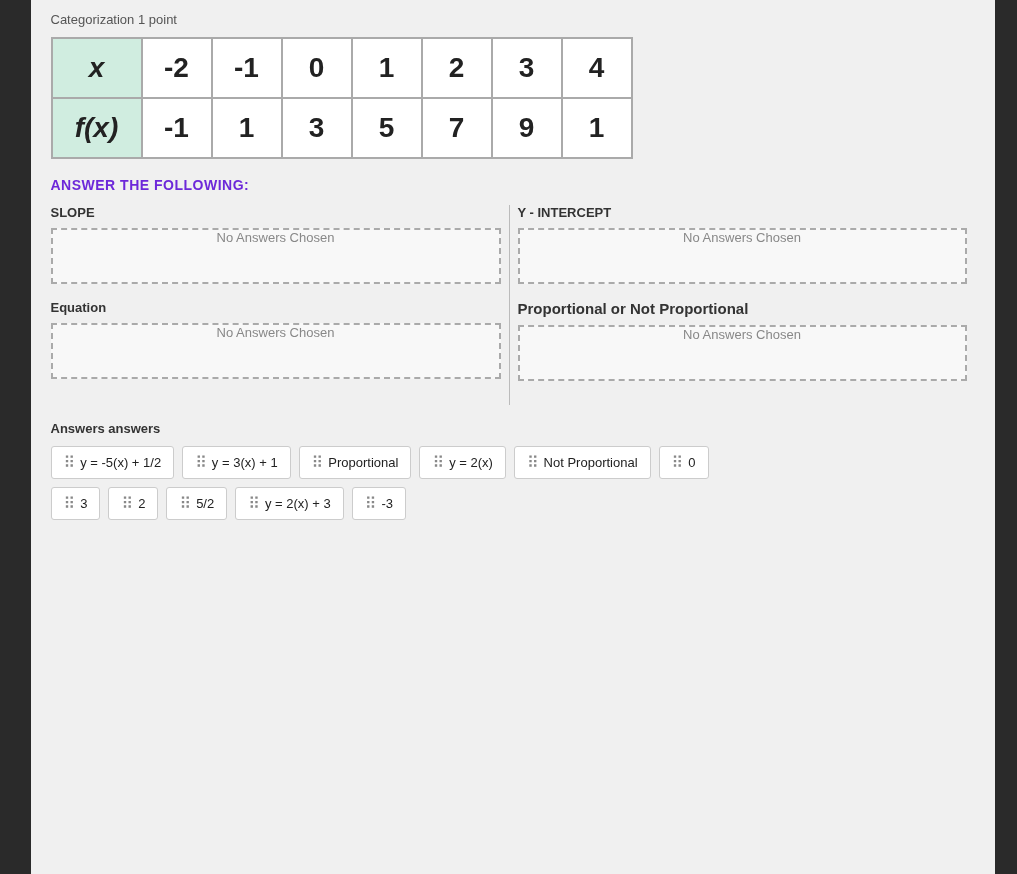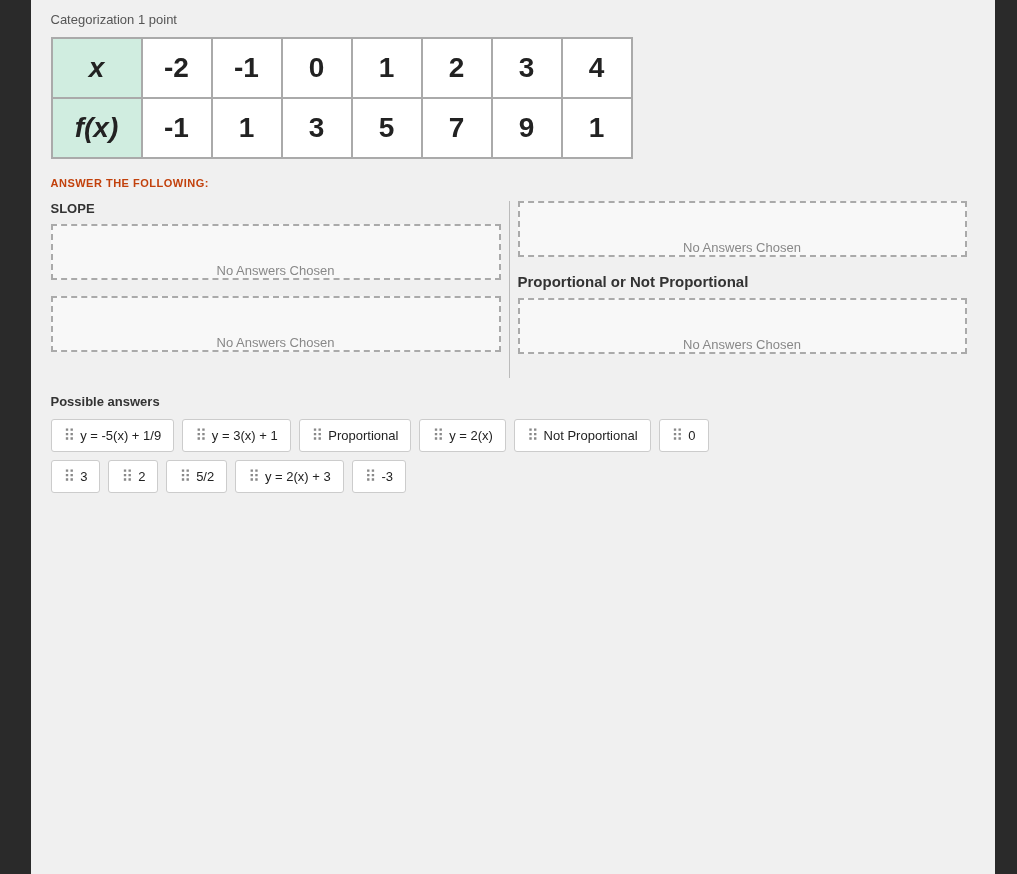--- a/index.html
+++ b/index.html
@@ -46,23 +46,23 @@
     .function-table td.label-cell {
       background: #d0ede0;
       width: 90px;
     }
     .function-table td.value-cell {
       background: #ffffff;
     }
 
     
     .answer-section-title {
-      font-size: 11px;
-      font-weight: bold;
-      color: #c2410c;
+      font-size: 14px;
+      font-weight: bold;
+      color: #6d28d9;
       margin-bottom: 12px;
       letter-spacing: 0.5px;
     }
     .answer-grid {
       display: grid;
       grid-template-columns: 1fr 1fr;
       gap: 0;
       margin-bottom: 16px;
     }
     .answer-col {
@@ -76,21 +76,21 @@
       font-size: 13px;
       font-weight: bold;
       color: #333;
       margin-bottom: 8px;
     }
     .drop-zone {
       border: 2px dashed #aaa;
       background: #f8f8f8;
       min-height: 56px;
       display: flex;
-      align-items: flex-end;
+      align-items: flex-start;
       justify-content: center;
       margin-bottom: 16px;
     }
     .drop-zone-text {
       font-size: 13px;
       color: #888;
     }
     .proportional-label {
       font-size: 15px;
       font-weight: bold;
@@ -166,43 +166,45 @@
   <div class="answer-section-title">ANSWER THE FOLLOWING:</div>
 
   <div class="answer-grid">
 
     <div class="answer-col">
       <div class="section-label">SLOPE</div>
       <div class="drop-zone">
         <span class="drop-zone-text">No Answers Chosen</span>
       </div>
 
+      <div class="section-label">Equation</div>
       <div class="drop-zone">
         <span class="drop-zone-text">No Answers Chosen</span>
       </div>
     </div>
 
     <div class="answer-col-right">
+      <div class="section-label">Y - INTERCEPT</div>
       <div class="drop-zone">
         <span class="drop-zone-text">No Answers Chosen</span>
       </div>
 
       <div class="proportional-label">Proportional or Not Proportional</div>
       <div class="drop-zone">
         <span class="drop-zone-text">No Answers Chosen</span>
       </div>
     </div>
   </div>
 
-  <div class="possible-answers-title">Possible answers</div>
+  <div class="possible-answers-title">Answers answers</div>
 
   <div class="answer-chips-row">
     <div class="answer-chip">
       <span class="drag-dots">⠿</span>
-      <span>y = -5(x) + 1/9</span>
+      <span>y = -5(x) + 1/2</span>
     </div>
     <div class="answer-chip">
       <span class="drag-dots">⠿</span>
       <span>y = 3(x) + 1</span>
     </div>
     <div class="answer-chip">
       <span class="drag-dots">⠿</span>
       <span>Proportional</span>
     </div>
     <div class="answer-chip">

